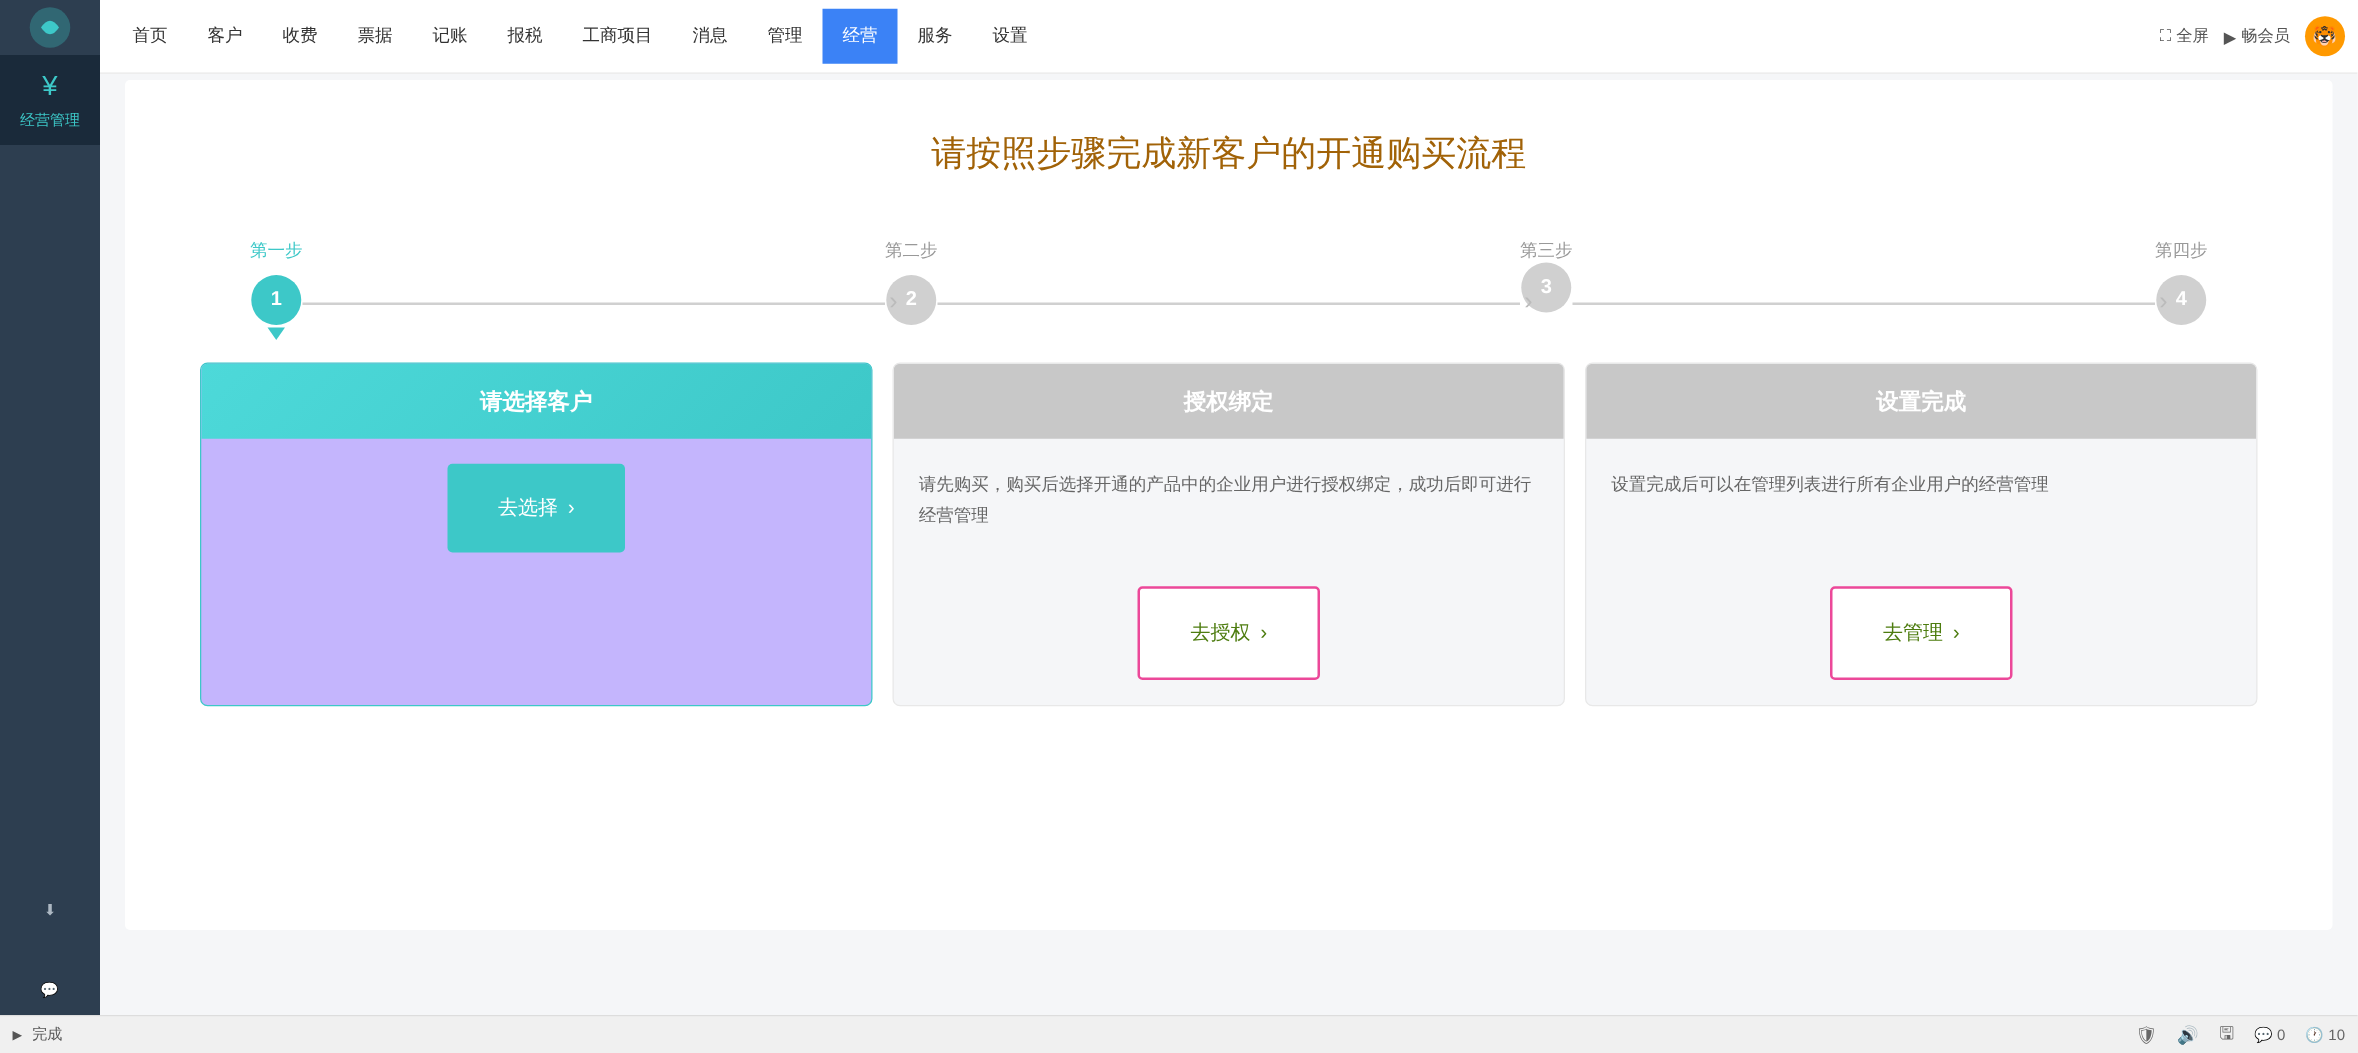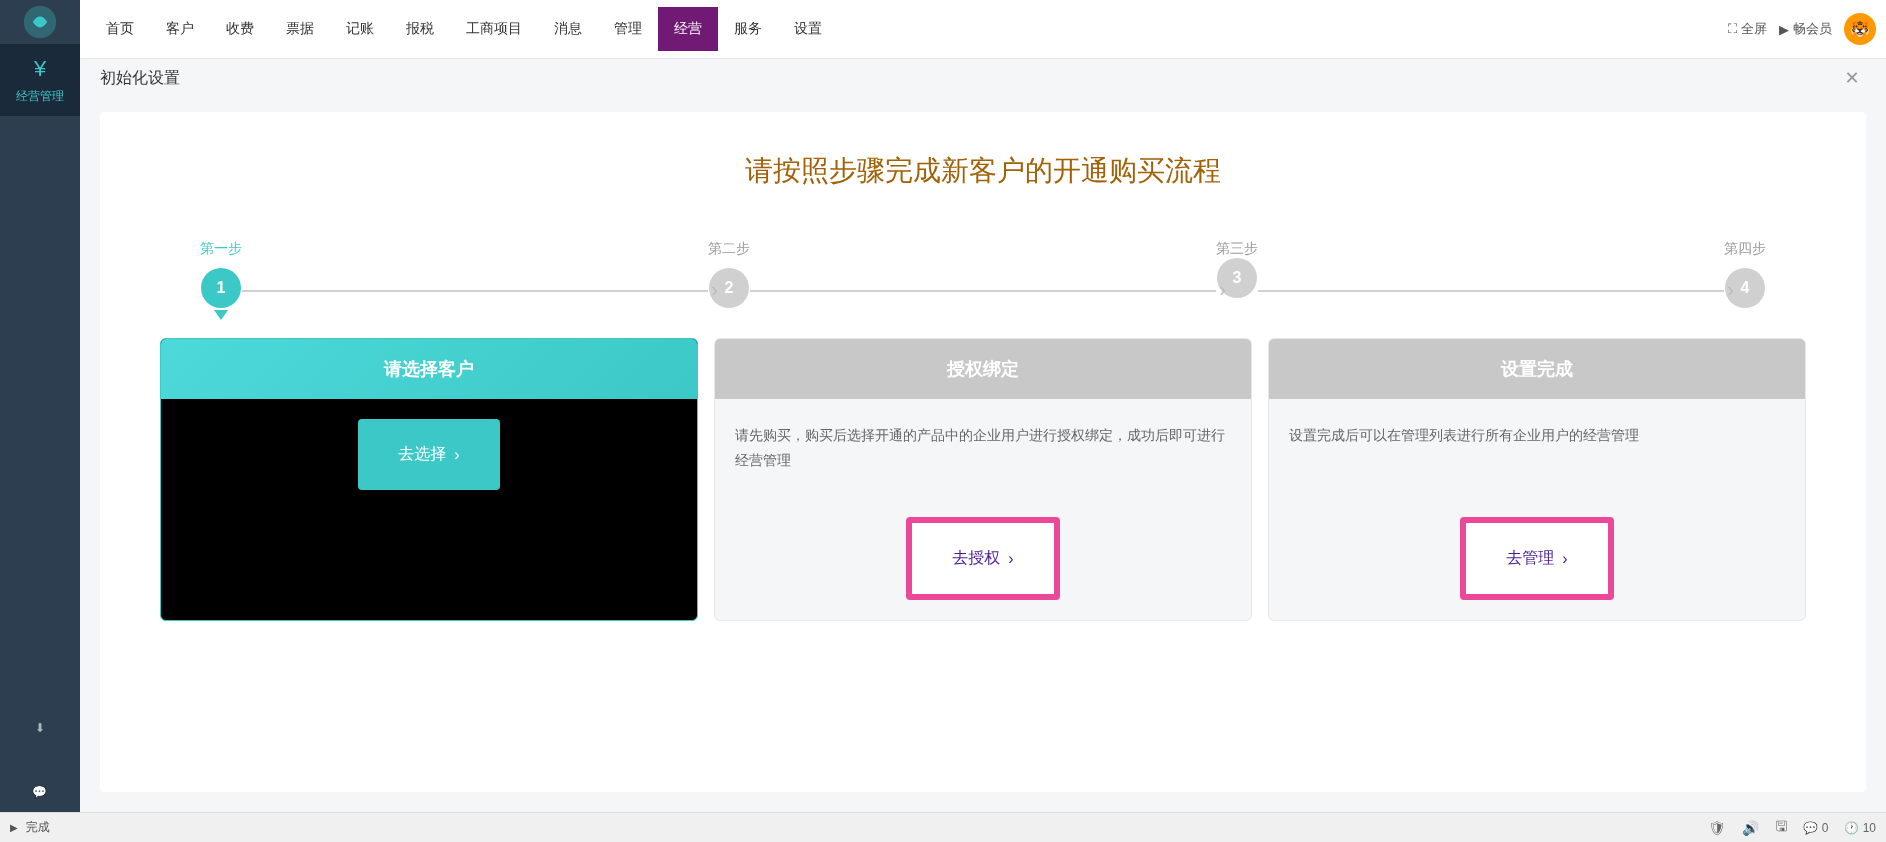--- a/index.html
+++ b/index.html
@@ -20,21 +20,21 @@
     .nav-item {
       padding: 0 16px;
       height: 44px;
       display: flex;
       align-items: center;
       cursor: pointer;
       font-size: 14px;
       color: #333;
     }
     .nav-item.active {
-      background: #701a75;
+      background: #3b82f6;
       color: #fff;
     }
     .nav-right {
       margin-left: auto;
       display: flex;
       align-items: center;
       gap: 12px;
     }
     .nav-right-btn {
       font-size: 13px;
@@ -174,21 +174,21 @@
     .step-card {
       flex: 1;
       border: 1px solid #e8e8e8;
       border-radius: 6px;
       background: #f5f6f8;
       overflow: hidden;
       display: flex;
       flex-direction: column;
     }
     .step-card.active {
-      background: #000000;
+      background: #c4b5fd;
       border-color: #3dc8c8;
     }
 
     .card-header {
       padding: 18px 0;
       text-align: center;
       font-size: 18px;
       font-weight: bold;
       color: #fff;
       background: #c8c8c8;
@@ -218,22 +218,22 @@
       cursor: pointer;
       border: none;
       background: #3dc8c8;
       color: #fff;
       display: flex;
       align-items: center;
       gap: 8px;
     }
     .card-btn.disabled {
       background: #fff;
-      color: #4c1d95;
-      border: 6px solid #ec4899;
+      color: #4d7c0f;
+      border: 2px solid #ec4899;
       cursor: default;
     }
 
     
     .taskbar {
       position: fixed;
       bottom: 0; left: 0; right: 0;
       height: 30px;
       background: #f0f0f0;
       border-top: 1px solid #ddd;
@@ -307,24 +307,20 @@
       <span>畅会员</span>
     </div>
     <div class="avatar">
       <span>🐯</span>
     </div>
   </div>
 </div>
 
 <div class="main-content">
 
-  <div class="page-header">
-    <div class="page-title">初始化设置</div>
-    <div class="close-btn">✕</div>
-  </div>
 
   <div class="wizard-container">
     <div class="wizard-title">请按照步骤完成新客户的开通购买流程</div>
 
     <div style="display:flex; align-items:flex-start; padding: 0 40px; margin-bottom: 20px; text-align: center;">
 
       <div style="display:flex; flex-direction:column; align-items:center;">
         <div style="font-size:14px; color:#3dc8c8; margin-bottom:10px;">第一步</div>
         <div style="width:40px; height:40px; border-radius:50%; background:#3dc8c8; color:#fff; display:flex; align-items:center; justify-content:center; font-size:16px; font-weight:bold; position:relative; z-index:2;">
           <span>1</span>

